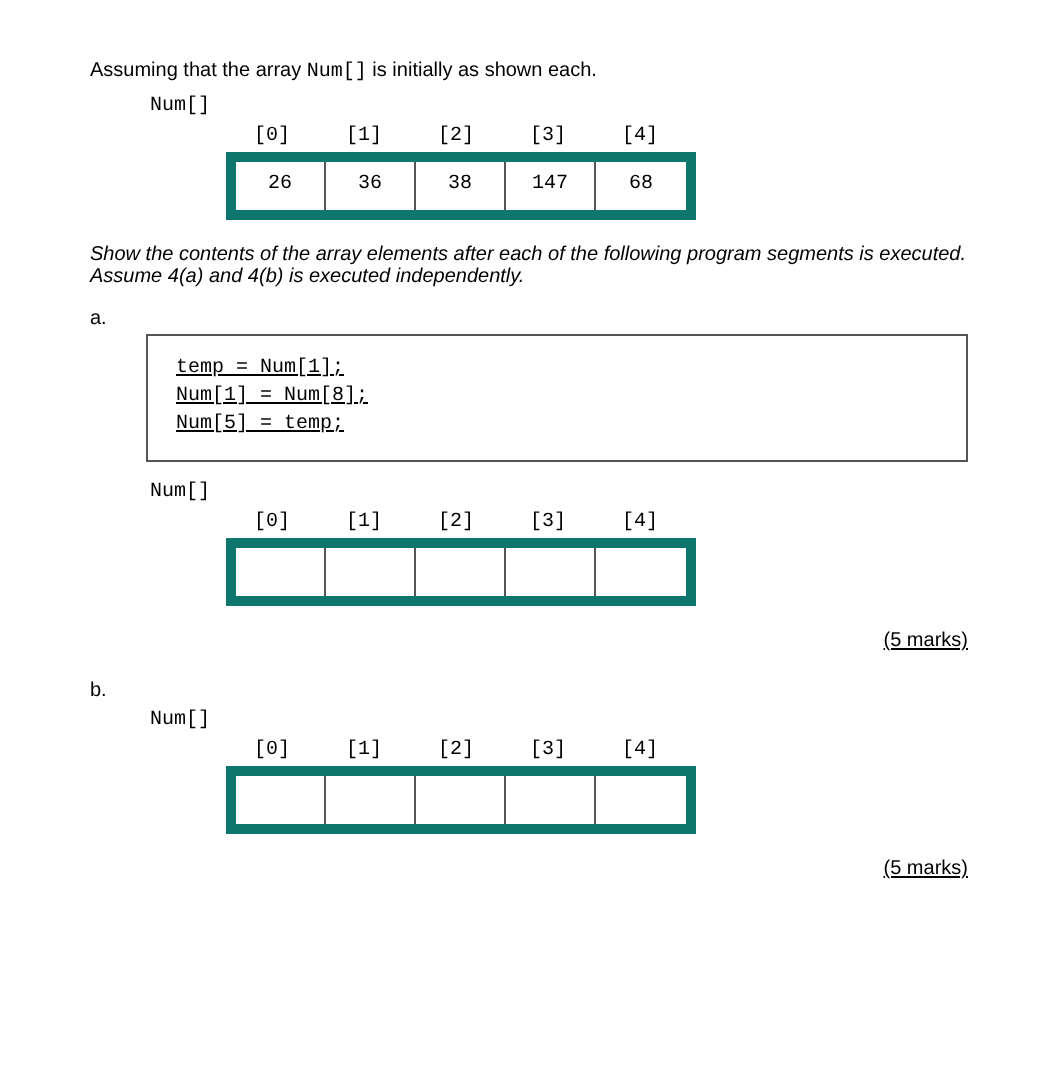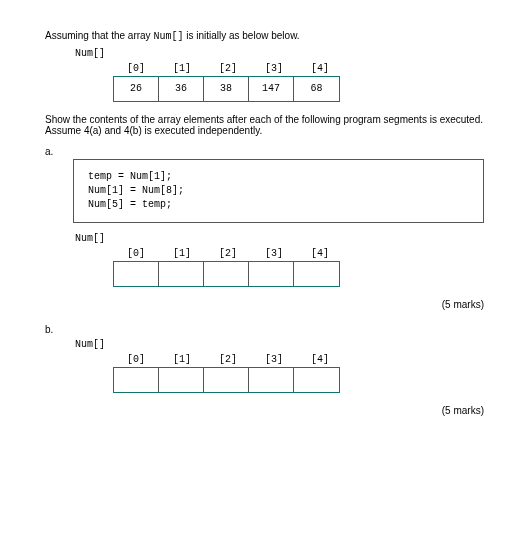--- a/index.html
+++ b/index.html
@@ -35,71 +35,74 @@
     }
     .idx {
       width: 46px;
       text-align: center;
       font-family: "Courier New", monospace;
       font-size: 10px;
       padding-bottom: 2px;
     }
     .cellrow {
       display: flex;
-      border: 1px solid #0f766e;
+      border: 5px solid #0f766e;
       width: fit-content;
     }
     .cell {
       width: 45px;
       height: 24px;
       border-right: 1px solid #555;
       text-align: center;
       line-height: 24px;
       font-family: "Courier New", monospace;
       font-size: 10px;
       box-sizing: border-box;
     }
     .cell:last-child {
       border-right: none;
     }
     .question {
       margin-bottom: 10px;
+      font-style: italic;
     }
     .part-label {
       font-size: 10px;
       margin-bottom: 2px;
     }
     .codebox {
       border: 1px solid #555;
       margin-left: 28px;
       margin-right: 0;
       padding: 10px 14px;
       margin-bottom: 10px;
+      text-decoration: underline;
     }
     .codeline {
       font-family: "Courier New", monospace;
       font-size: 10px;
       white-space: pre;
       line-height: 1.4;
     }
     .marks {
       text-align: right;
       font-size: 10px;
       margin-top: 4px;
       margin-bottom: 14px;
+      text-decoration: underline;
     }
     .section-b {
       margin-top: 4px;
     }
   </style>
 </head>
 <body>
 
 <div class="intro">
-  <span>Assuming that the array </span><span class="mono">Num[]</span><span> is initially as below below.</span>
+  <span>Assuming that the array </span><span class="mono">Num[]</span><span> is initially as shown each.</span>
 </div>
 
 <div class="array-label">Num[]</div>
 <div class="array-wrap">
   <div class="idx-row">
     <div class="idx">[0]</div>
     <div class="idx">[1]</div>
     <div class="idx">[2]</div>
     <div class="idx">[3]</div>
     <div class="idx">[4]</div>

